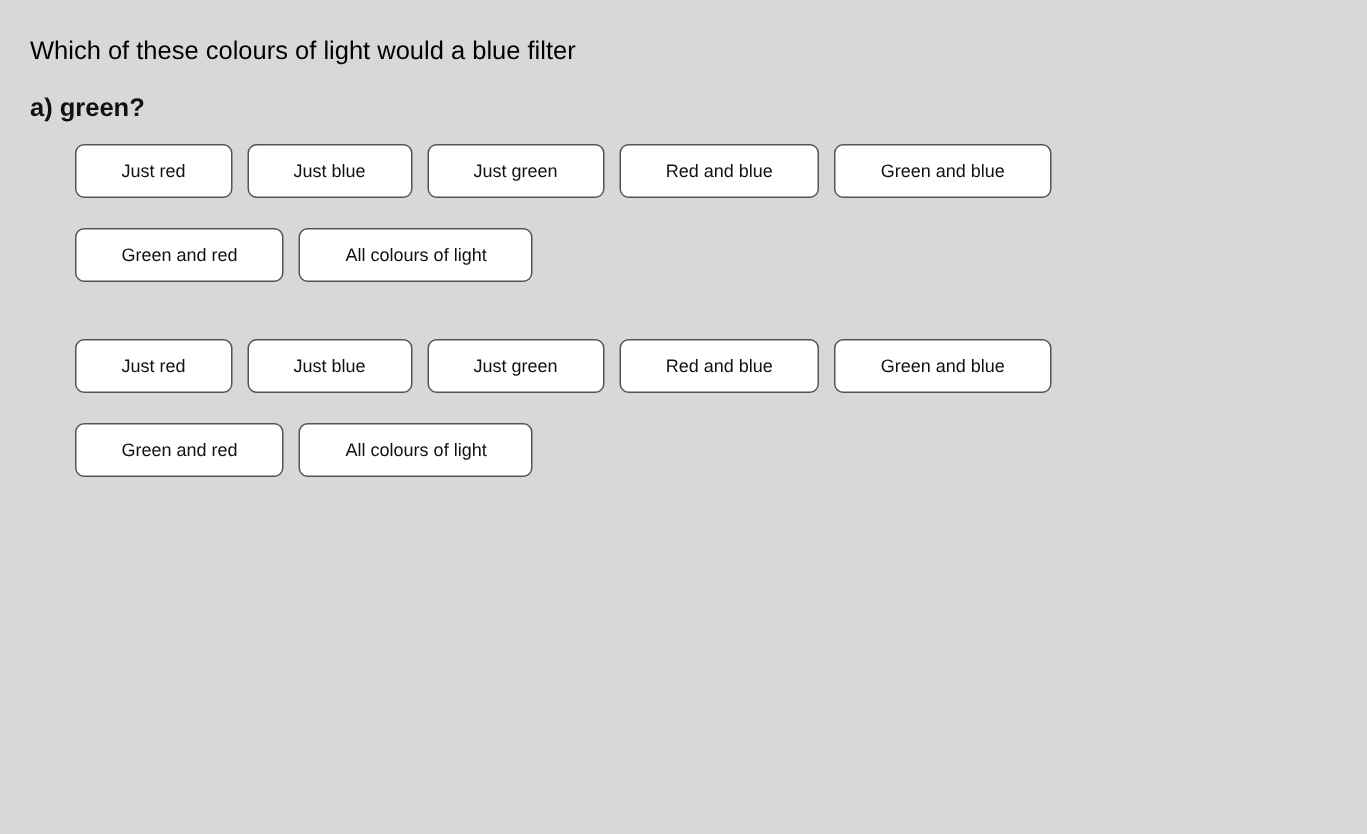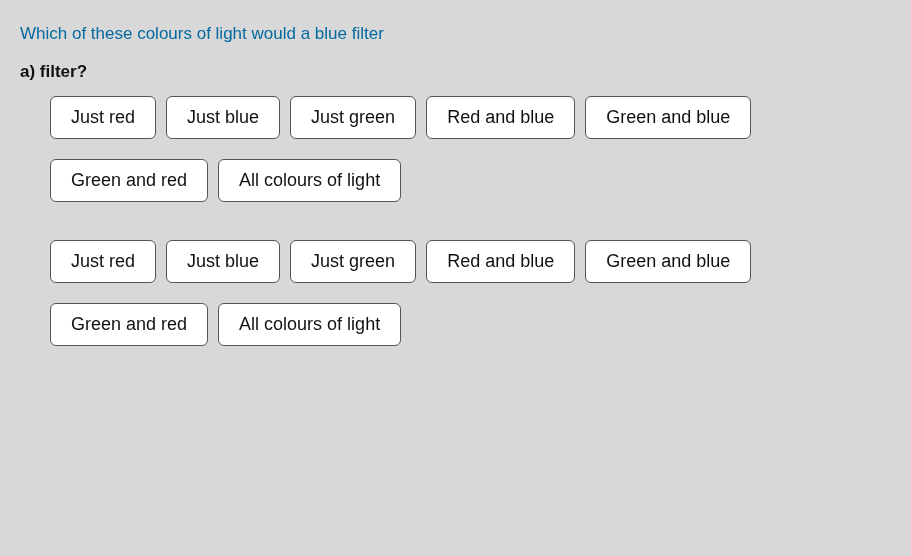--- a/index.html
+++ b/index.html
@@ -13,21 +13,21 @@
       font-family: Arial, sans-serif;
       width: 911px;
       min-height: 556px;
       padding: 24px 20px;
       color: #222;
     }
 
     .question-header {
       font-size: 17px;
       margin-bottom: 18px;
-      color: #0369a1;
+      color: #000000;
     }
 
     .section {
       margin-bottom: 28px;
     }
 
     .section-label {
       font-size: 17px;
       font-weight: bold;
       margin-bottom: 14px;
@@ -38,22 +38,22 @@
       display: flex;
       flex-wrap: wrap;
       gap: 10px;
       margin-left: 30px;
     }
 
     .option-btn {
       background-color: #ffffff;
       border: 1.5px solid #555;
       border-radius: 6px;
-      padding: 10px 20px;
-      font-size: 18px;
+      padding: 10px 30px;
+      font-size: 12px;
       color: #111;
       cursor: pointer;
       min-width: 100px;
       text-align: center;
       white-space: nowrap;
     }
 
     .row {
       display: flex;
       flex-wrap: wrap;
@@ -62,21 +62,21 @@
     }
   </style>
 </head>
 <body>
 
 <div class="question-header">
   <span>Which of these colours of light would a blue filter</span>
 </div>
 
 <div class="section">
-  <div class="section-label">a)  filter?</div>
+  <div class="section-label">a)  green?</div>
   <div class="options-grid">
     <div class="row">
 
     <button class="option-btn">Just red</button>
         <button class="option-btn">Just blue</button>
         <button class="option-btn">Just green</button>
         <button class="option-btn">Red and blue</button>
         <button class="option-btn">Green and blue</button>
       </div>
     <div class="row">

